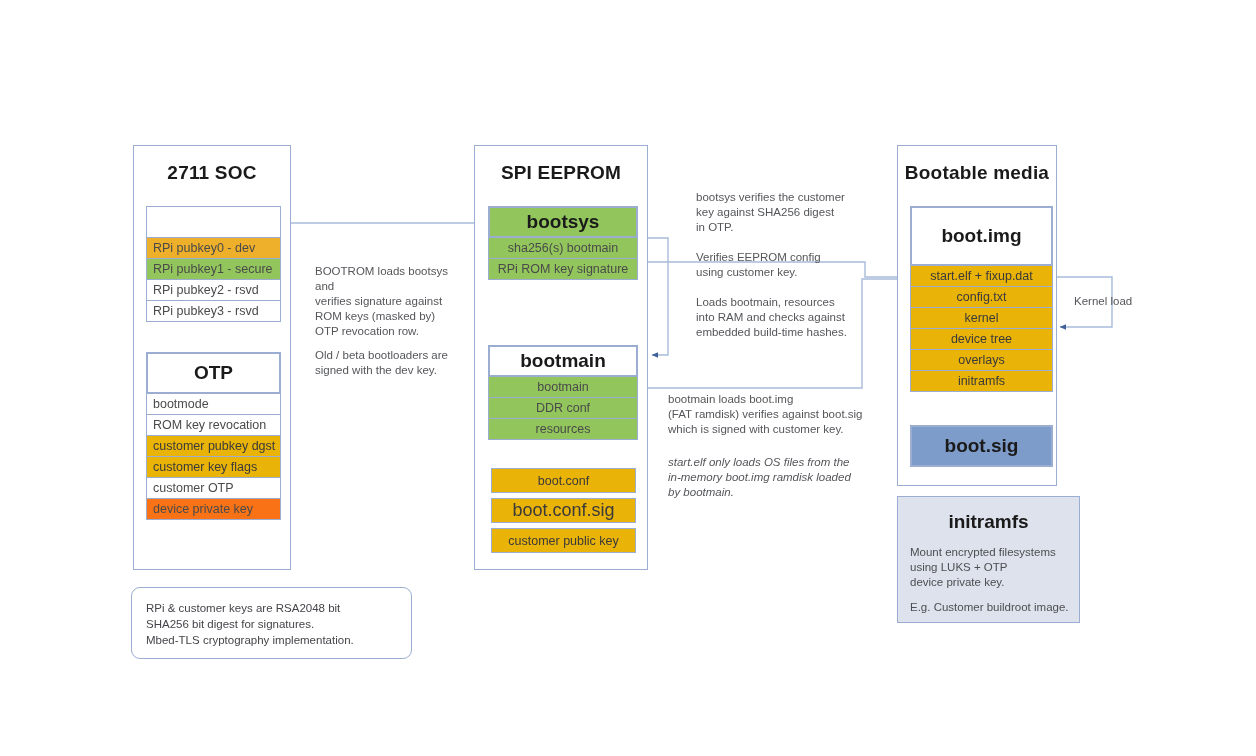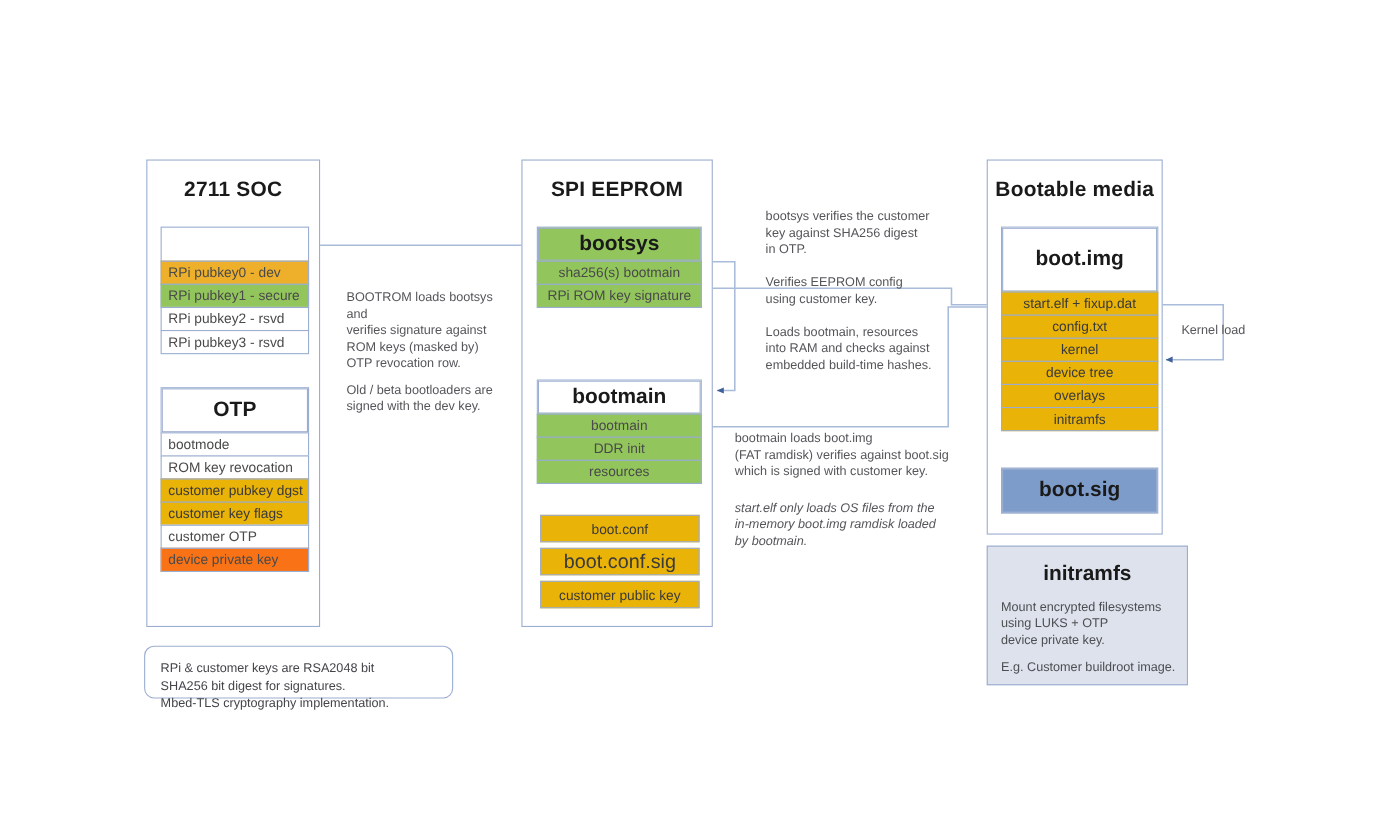--- a/index.html
+++ b/index.html
@@ -120,21 +120,21 @@
   <div style="position:absolute;left:488px;top:238px;width:150px;">
     <div class="row green center">sha256(s) bootmain</div>
     <div class="row green center">RPi ROM key signature</div>
   </div>
 
   <div class="group" style="left:488px;top:345px;width:150px;height:32px;">
     <div class="hdr" style="width:100%;height:100%;">bootmain</div>
   </div>
   <div style="position:absolute;left:488px;top:377px;width:150px;">
     <div class="row green center">bootmain</div>
-    <div class="row green center">DDR init</div>
+    <div class="row green center">DDR conf</div>
     <div class="row green center">resources</div>
   </div>
 
   <div style="position:absolute;left:491px;top:469px;width:145px;">
     <div class="row blue center" style="height:25px;font-size:12.5px;">boot.conf</div>
     <div class="row blue center" style="height:25px;margin-top:5px;font-size:18px;">boot.conf.sig</div>
     <div class="row blue center" style="height:25px;margin-top:5px;font-size:12.5px;">customer public key</div>
   </div>
 
   <div class="panel" style="left:897px;top:145px;width:160px;height:341px;">
@@ -183,17 +183,17 @@
 
   <div class="note" style="left:668px;top:392px;width:215px;">bootmain loads boot.img
 (FAT ramdisk) verifies against boot.sig
 which is signed with customer key.</div>
   <div class="note italic" style="left:668px;top:455px;width:215px;">start.elf only loads OS files from the
 in-memory boot.img ramdisk loaded
 by bootmain.</div>
 
   <div class="klabel" style="left:1074px;top:295px;">Kernel load</div>
 
-  <div class="roundbox" style="left:131px;top:587px;width:281px;height:48px;">RPi &amp; customer keys are RSA2048 bit
+  <div class="roundbox" style="left:131px;top:587px;width:281px;height:72px;">RPi &amp; customer keys are RSA2048 bit
 SHA256 bit digest for signatures.
 Mbed-TLS cryptography implementation.</div>
 
 </div>
 
 </body></html>

